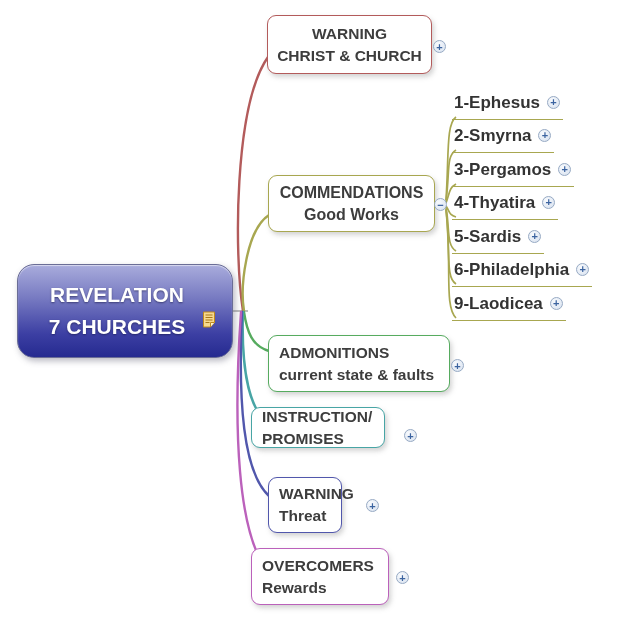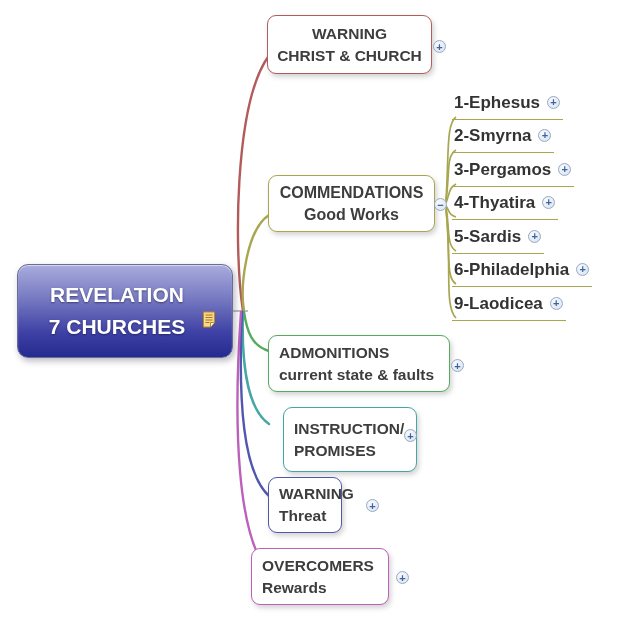--- a/index.html
+++ b/index.html
@@ -5,21 +5,21 @@
   html,body{margin:0;padding:0;background:#fff;}
   #canvas{
     position:relative;width:625px;height:622px;background:#ffffff;overflow:hidden;
     font-family:"Liberation Sans",sans-serif;
   }
   svg.lines{position:absolute;left:0;top:0;pointer-events:none;}
 
   
   .central{
     position:absolute;left:17px;top:264px;width:216px;height:94px;
-    border-radius:11px;border:1px solid #6a6d96;box-sizing:border-box;
+    border-radius:17px;border:1px solid #6a6d96;box-sizing:border-box;
     background:linear-gradient(to bottom,#a9acdc 0%,#7477c0 38%,#3c3fa3 75%,#252a90 100%);
     box-shadow:2px 3px 6px rgba(100,100,120,.45), inset 0 1px 1px rgba(255,255,255,.55);
     display:flex;flex-direction:column;justify-content:center;align-items:center;
     color:#ffffff;font-weight:bold;font-size:21px;line-height:32px;
     text-shadow:0 1px 2px rgba(20,20,60,.55);
     padding-right:16px;box-sizing:border-box;
   }
   .central .note{position:absolute;left:184px;top:40px;}
 
   
@@ -27,21 +27,21 @@
     position:absolute;background:#ffffff;border-radius:9px;box-sizing:border-box;
     border:1.8px solid #999;box-shadow:2px 3px 5px rgba(130,130,130,.35);
     display:flex;flex-direction:column;justify-content:center;
     color:#3d3d3d;font-weight:bold;font-size:15.5px;line-height:22px;
   }
   .topic.center-text{align-items:center;text-align:center;}
   .topic.left-text{align-items:flex-start;padding-left:10px;}
   .t-intros       {left:267px;top:15px; width:165px;height:59px;border-color:#b35b5b;}
   .t-commend      {left:268px;top:175px;width:167px;height:57px;border-color:#a8a750;font-size:16px;}
   .t-admonitions  {left:268px;top:335px;width:182px;height:57px;border-color:#56ab5f;}
-  .t-instruction  {left:283px;top:407px;width:134px;height:65px;border-color:#48a5a5;}
+  .t-instruction  {left:251px;top:407px;width:134px;height:41px;border-color:#48a5a5;}
   .t-warning      {left:268px;top:477px;width:74px; height:56px;border-color:#5157ac;}
   .t-overcomers   {left:251px;top:548px;width:138px;height:57px;border-color:#bb61bb;}
 
   
   .church{
     position:absolute;left:452px;height:26px;line-height:24px;
     border-bottom:1.8px solid #a8a750;padding:0 3px 2px 2px;
     color:#333333;font-weight:bold;font-size:17px;white-space:nowrap;
   }
   .c1{top:91px;} .c2{top:124px;} .c3{top:158px;} .c4{top:191px;}

